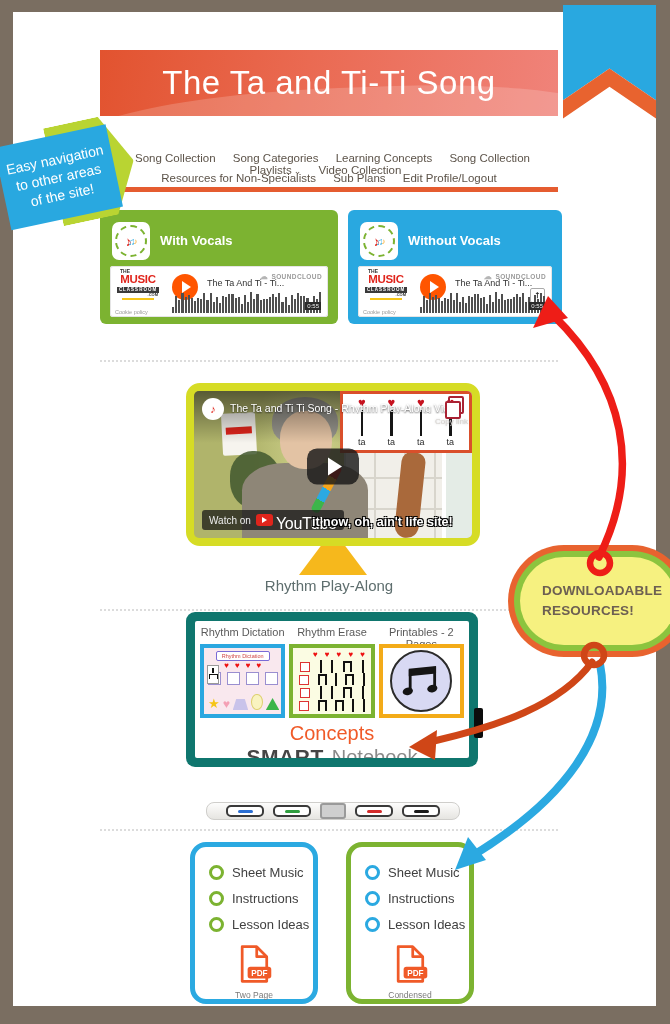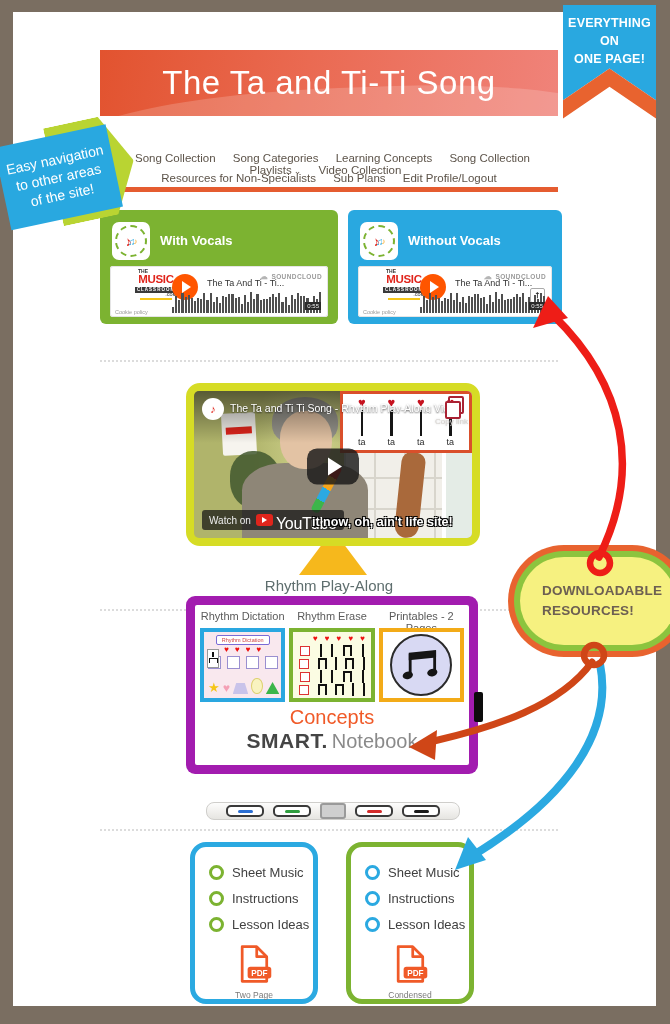--- a/index.html
+++ b/index.html
@@ -51,21 +51,21 @@
   .acard.green{left:100px;width:238px;background:#7cb331;}
   .acard.blue{left:348px;width:214px;background:#29a8e0;}
   .mic{position:absolute;left:12px;top:12px;width:38px;height:38px;background:#fff;border-radius:7px;}
   .mic .circ{position:absolute;inset:3px;border:2px dashed #7cb331;border-radius:50%;
         display:flex;align-items:center;justify-content:center;}
   .mic .n1{color:#e0251c;font-size:13px;transform:rotate(-12deg);margin-right:-3px;}
   .mic .n2{color:#2ba9e1;font-size:10px;} .mic .n3{color:#f5a51d;font-size:8px;margin-left:-2px;}
   .alabel{position:absolute;left:60px;top:23px;color:#fff;font-size:13px;font-weight:700;}
   .scp{position:absolute;left:10px;right:10px;top:56px;height:51px;background:#fff;border-radius:3px;
        box-shadow:0 0 0 1px #e5e5e5 inset;}
-  .sclogo{position:absolute;left:4px;top:3px;width:48px;height:37px;text-align:center;line-height:1;margin-left:18px;}
+  .sclogo{position:absolute;left:4px;top:3px;width:48px;height:37px;text-align:center;line-height:1;}
   .sclogo .l1{font-size:5px;font-weight:700;color:#333;text-align:left;margin-left:6px;}
   .sclogo .l2{font-size:11.5px;font-weight:800;color:#e0251c;letter-spacing:-.3px;}
   .sclogo .l3{font-size:4.5px;font-weight:700;color:#fff;background:#3a3a3a;letter-spacing:1px;
        padding:1px 0;margin:1px 3px 0 3px;}
   .sclogo .l4{font-size:4px;font-weight:700;color:#333;text-align:right;margin-right:4px;}
   .sclogo .ybar{height:2px;background:#f5c518;margin:1px 8px 0 8px;}
   .cookie{position:absolute;left:5px;bottom:2px;font-size:5.5px;color:#999;}
   .scplay{position:absolute;left:62px;top:8px;width:26px;height:26px;border-radius:50%;background:#f50;
        display:flex;align-items:center;justify-content:center;cursor:pointer;}
   .scplay:before{content:"";margin-left:2px;border-left:9px solid #fff;border-top:6px solid transparent;
@@ -146,21 +146,21 @@
   .ytlogo:before{content:"";border-left:5px solid #fff;border-top:3px solid transparent;border-bottom:3px solid transparent;}
   .watch .w2{color:#fff;font-size:16px;font-weight:400;letter-spacing:-.3px;margin-top:8px;}
   .vcaption{position:absolute;left:118px;bottom:9px;color:#fff;font-size:12.5px;font-weight:800;z-index:6;
        text-shadow:-1px -1px 0 #000,1px -1px 0 #000,-1px 1px 0 #000,1px 1px 0 #000;white-space:nowrap;}
   .stand{position:absolute;left:299px;top:546px;width:68px;height:29px;background:#f6b81c;z-index:2;
        clip-path:polygon(32% 0,68% 0,100% 100%,0 100%);}
   .vseccap{position:absolute;left:100px;top:577px;width:458px;text-align:center;color:#5e6e6e;
        font-size:15px;z-index:2;}
 
   
-  .board{position:absolute;left:186px;top:596px;width:292px;height:178px;background:#a21caf;
+  .board{position:absolute;left:186px;top:612px;width:292px;height:155px;background:#0f766e;
        border-radius:9px;z-index:2;}
   .btab{position:absolute;right:-5px;top:96px;width:9px;height:30px;background:#0c0c0c;border-radius:2px;}
   .screen{position:absolute;inset:9px;background:#fff;border-radius:2px;overflow:hidden;}
   .plabels{position:absolute;left:5px;top:5px;right:5px;display:flex;gap:4px;}
   .plabels span{flex:1;text-align:center;font-size:11px;color:#5a5a5a;}
   .panels{position:absolute;left:5px;top:23px;right:5px;display:flex;gap:4px;}
   .panel{flex:1;height:74px;box-sizing:border-box;position:relative;}
   .panel.p1{border:4px solid #2aa7e0;background:#f9e8ee;}
   .panel.p2{border:4px solid #7cb331;background:#fbfce3;}
   .panel.p3{border:4px solid #f3ab18;background:#fff;display:flex;align-items:center;justify-content:center;}
@@ -236,25 +236,20 @@
   <div class="frame right"></div>
   <div class="frame bottom"></div>
 
   <div class="header">
     <h1>The Ta and Ti-Ti Song</h1>
   </div>
 
   <div class="ribbon">
     <div class="blue"></div>
     <div class="chev"></div>
-    <div class="txt">
-      <div>EVERYTHING</div>
-      <div>ON</div>
-      <div>ONE PAGE!</div>
-    </div>
   </div>
 
   <div class="easy">
     <div class="garrow"></div>
     <div class="brect">
       <div>Easy navigation</div>
       <div>to other areas</div>
       <div>of the site!</div>
     </div>
   </div>

